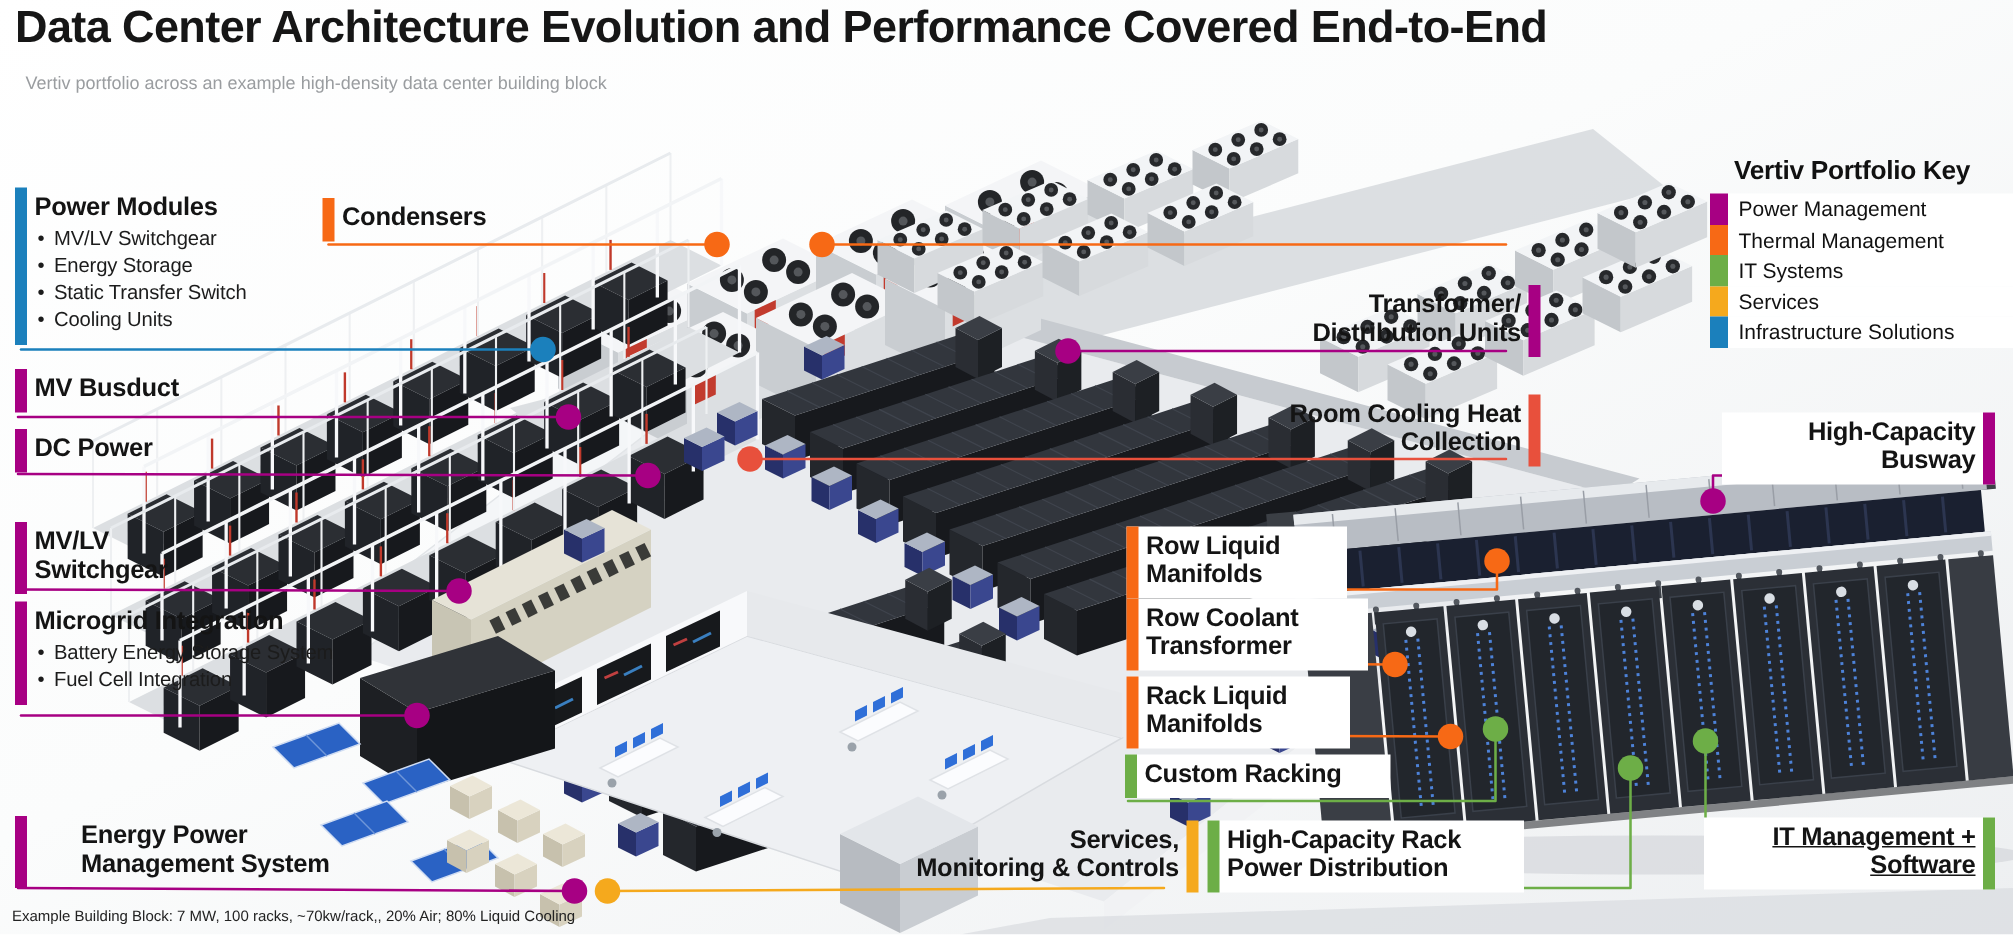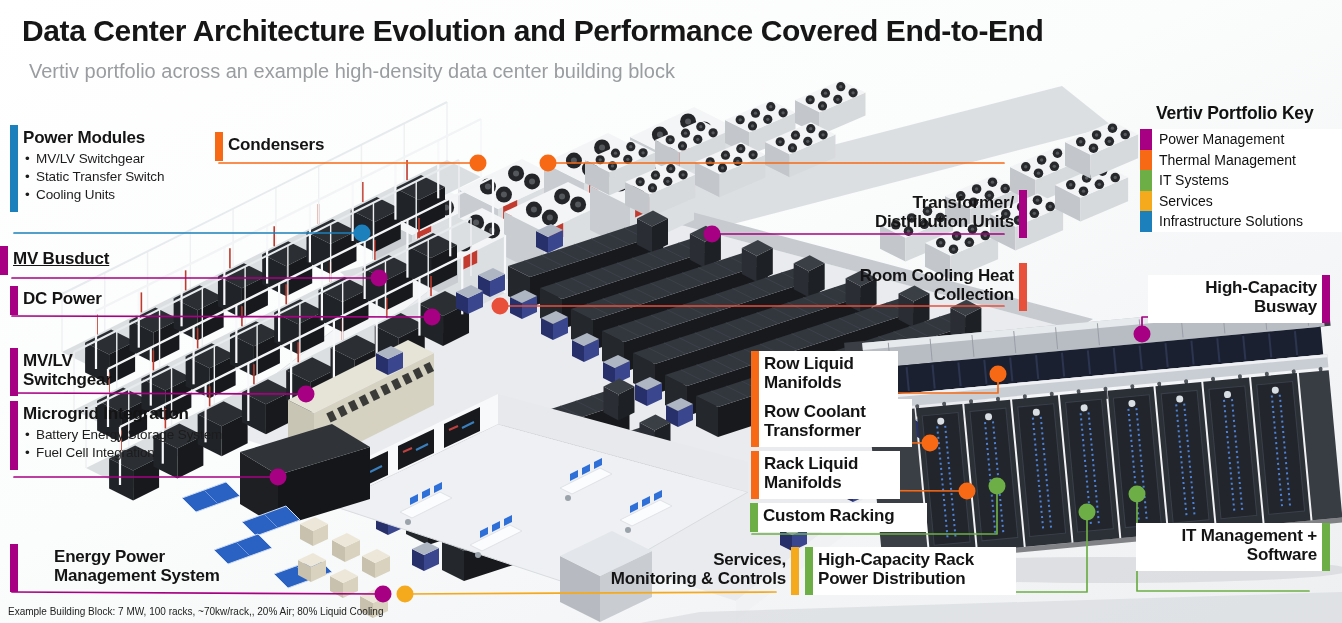--- a/index.html
+++ b/index.html
@@ -1,21 +1,21 @@
 <!DOCTYPE html>
 <html><head>
 <meta charset="utf-8">
 <style>
   html,body{margin:0;padding:0;background:#fff;}
   .stage{position:relative;width:1342px;height:623px;overflow:hidden;
     font-family:"Liberation Sans",sans-serif;
     background:linear-gradient(155deg,#ffffff 0%,#fbfcfc 45%,#edeff1 100%);}
-  .page-title{position:absolute;left:10px;top:2px;margin:12px;font-size:30px;font-weight:800;
+  .page-title{position:absolute;left:10px;top:2px;margin:0;font-size:30px;font-weight:800;
     color:#161616;letter-spacing:-0.4px;white-space:nowrap;z-index:6;text-align:center;}
-  .page-subtitle{position:absolute;left:13px;top:44px;margin:16px;font-size:20px;color:#9a9da0;z-index:6;}
+  .page-subtitle{position:absolute;left:13px;top:44px;margin:4px;font-size:12px;color:#9a9da0;z-index:6;}
   #scene{position:absolute;left:0;top:0;z-index:1;}
   .callout{position:absolute;z-index:5;font-size:17px;font-weight:700;line-height:1.12;
     color:#141414;padding:3px 6px 7px 13px;letter-spacing:-0.2px;}
   .callout .bar{position:absolute;left:0;top:0;bottom:0;width:8px;}
   .callout.r{text-align:right;padding:3px 13px 7px 6px;}
   .callout.r .bar{left:auto;right:0;}
   .callout.wbg{background:#ffffff;}
   .callout-title{white-space:pre-line;}
   .callout ul{margin:4px 0 0;padding:0;list-style:none;font-size:13.5px;font-weight:400;
     line-height:1.22;letter-spacing:-0.1px;color:#1c1c1c;}
@@ -964,25 +964,26 @@
       <circle cx="405" cy="594" r="8.5" fill="#F5A91D"></circle>
       <circle cx="1087" cy="512" r="8.5" fill="#6DAE47"></circle>
       <circle cx="1137" cy="494" r="8.5" fill="#6DAE47"></circle>
     </svg>
 
   <div class="callout" style="left:10px;top:125px;width:205px;">
     <span class="bar" style="background: rgb(27, 128, 188);"></span>
     <div class="callout-title">Power Modules</div>
     <ul>
       <li>MV/LV Switchgear</li>
+      <li>Energy Storage</li>
       <li>Static Transfer Switch</li>
       <li>Cooling Units</li>
     </ul>
   </div>
-  <div class="callout" style="left:0;top:246px;width:180px;text-decoration:underline;">
+  <div class="callout" style="left:10px;top:246px;width:180px;">
     <span class="bar" style="background: rgb(167, 0, 131);"></span>
     <div class="callout-title">MV Busduct</div>
   </div>
   <div class="callout" style="left:10px;top:286px;width:180px;">
     <span class="bar" style="background: rgb(167, 0, 131);"></span>
     <div class="callout-title">DC Power</div>
   </div>
   <div class="callout" style="left:10px;top:348px;width:160px;">
     <span class="bar" style="background: rgb(167, 0, 131);"></span>
     <div class="callout-title">MV/LV
@@ -1045,21 +1046,21 @@
   <div class="callout r" style="left:580px;top:547px;width:200px;">
     <span class="bar" style="background: rgb(245, 169, 29);"></span>
     <div class="callout-title">Services,
 Monitoring &amp; Controls</div>
   </div>
   <div class="callout wbg" style="left:805px;top:547px;width:192px;">
     <span class="bar" style="background: rgb(109, 174, 71);"></span>
     <div class="callout-title">High-Capacity Rack
 Power Distribution</div>
   </div>
-  <div class="callout r wbg" style="left:1136px;top:523px;width:175px;">
+  <div class="callout r wbg" style="left:1136px;top:545px;width:175px;text-decoration:underline;">
     <span class="bar" style="background: rgb(109, 174, 71);"></span>
     <div class="callout-title">IT Management +
 Software</div>
   </div>
 
   <div class="legend">
     <div class="legend-title">Vertiv Portfolio Key</div>
     <div class="legend-item">
       <span class="chip" style="background: rgb(167, 0, 131);"></span>
       <span class="legend-label">Power Management</span>

